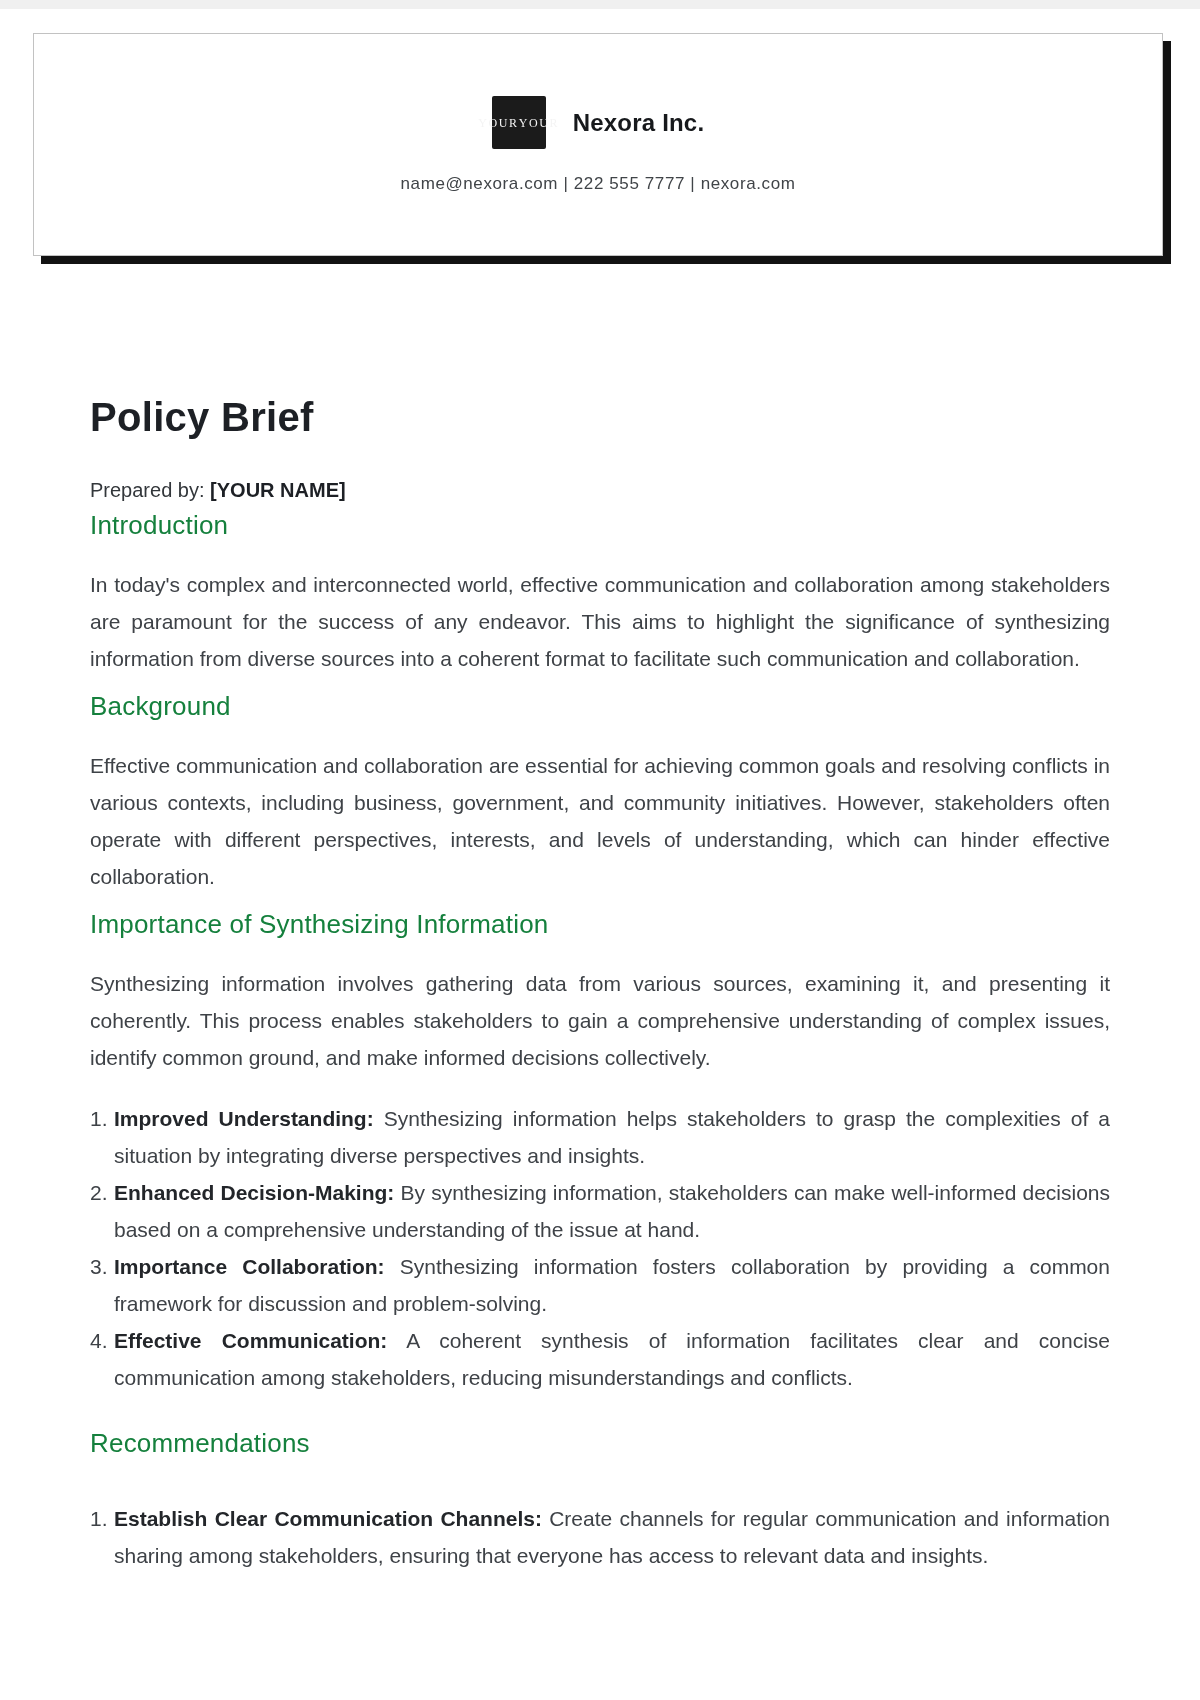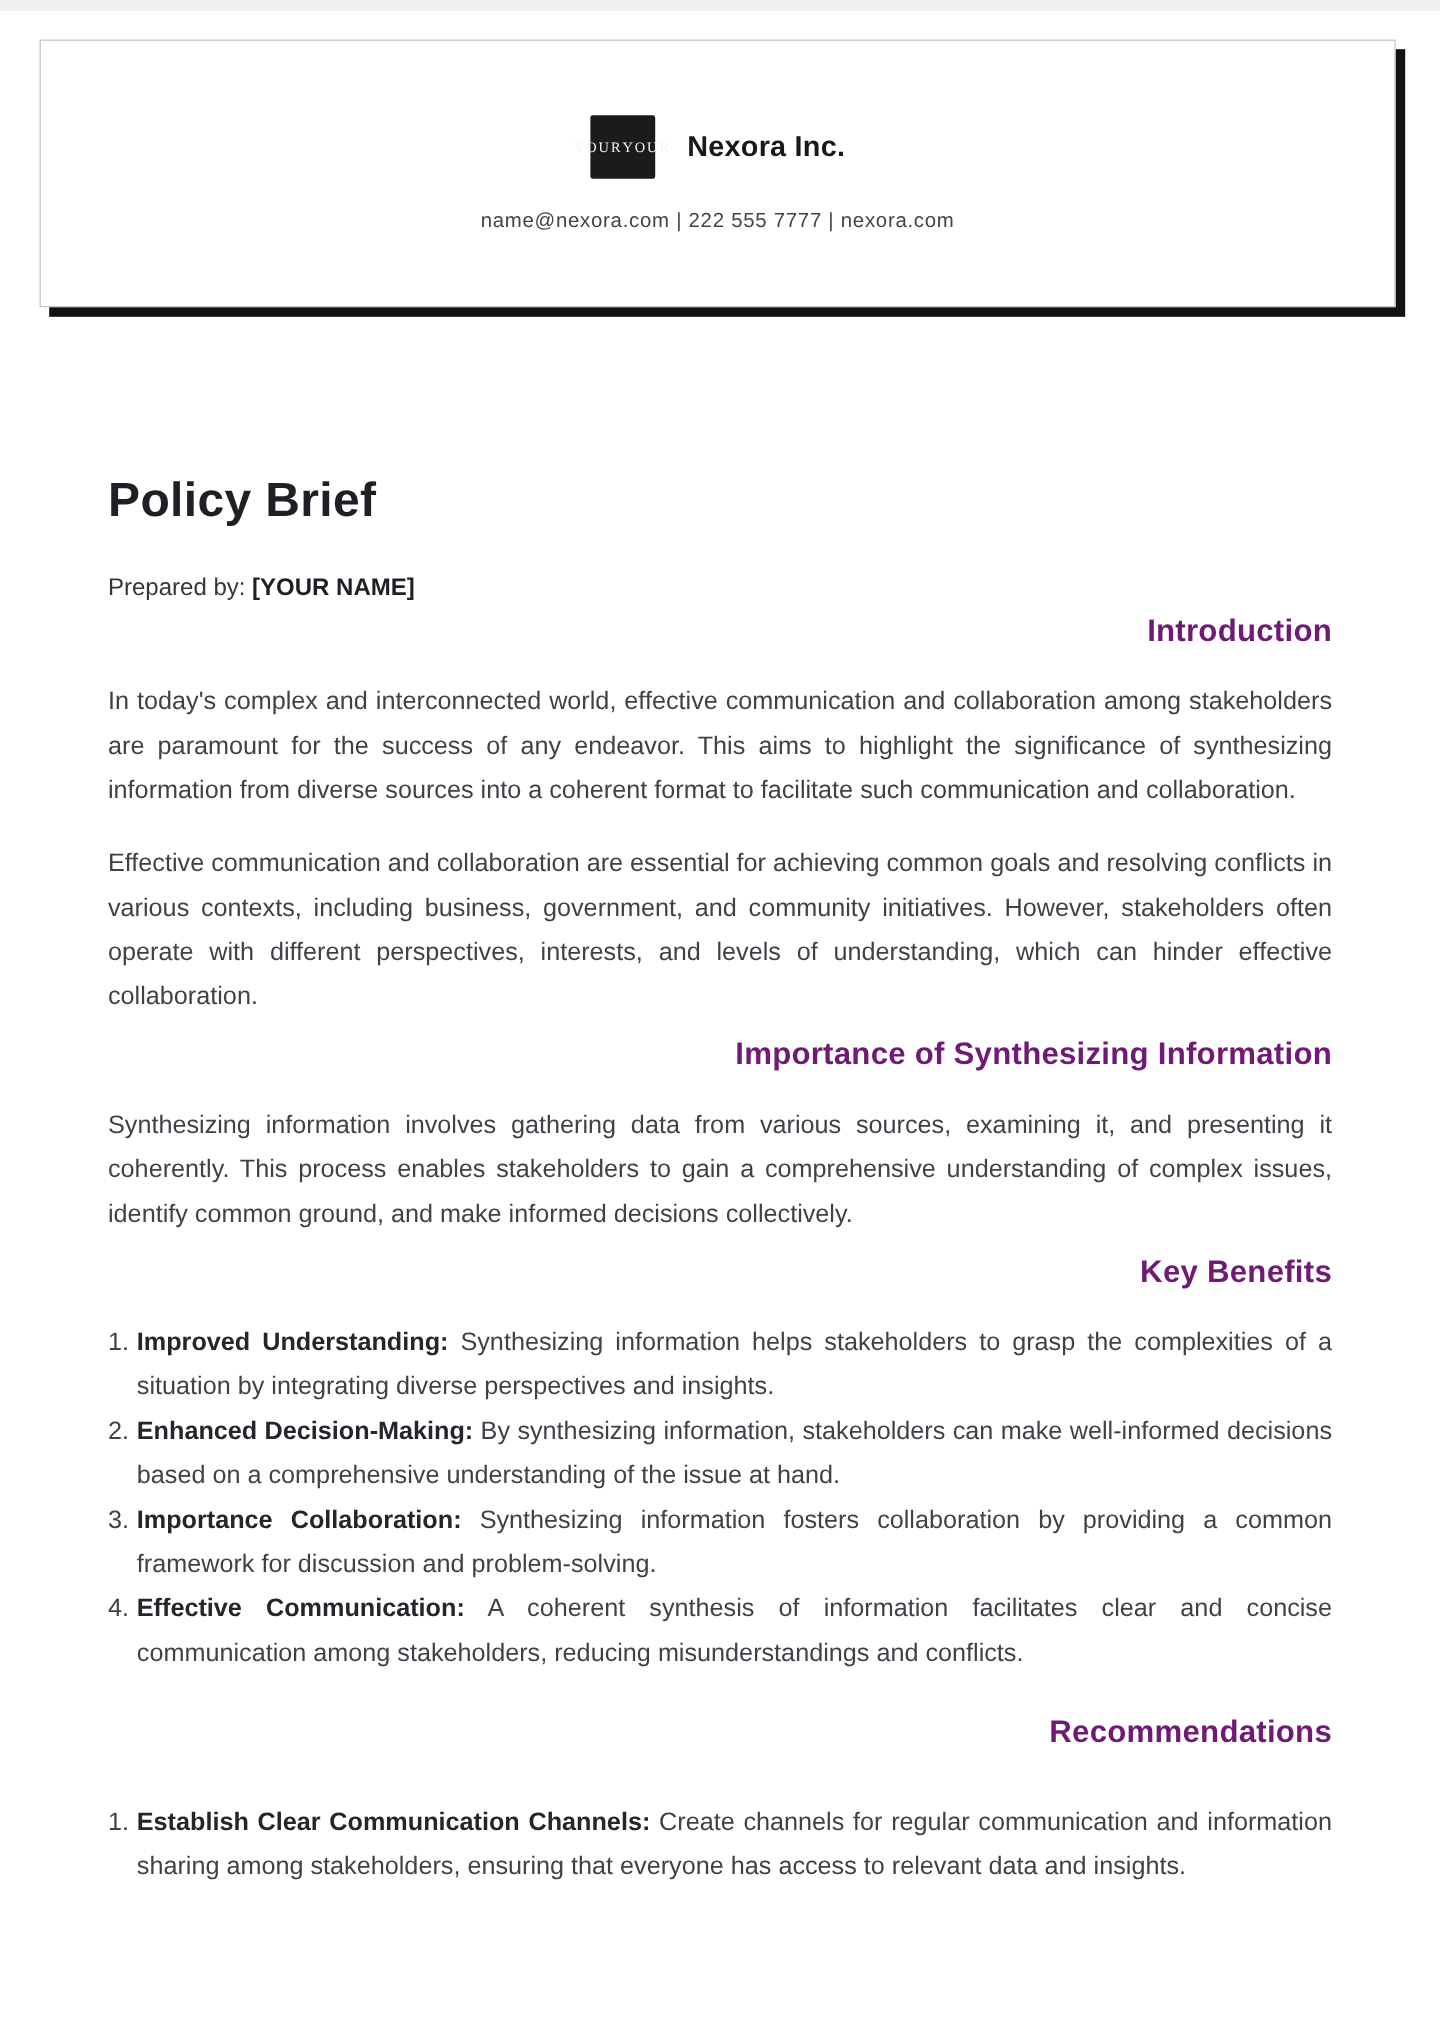--- a/index.html
+++ b/index.html
@@ -85,24 +85,23 @@
     color: #33373b;
   }
   .prepared-line .prepared-value {
     font-weight: bold;
     color: #1d2025;
   }
   h2.section-heading {
     margin-top: 12px;
     font-size: 26px;
     line-height: 34px;
-    font-weight: bold;
-    color: #701a75;
+    font-weight: normal;
+    color: #15803d;
     letter-spacing: 0.2px;
-    text-align: right;
   }
   h2.first-heading { margin-top: 4px; }
   h2.spaced-heading { margin-top: 30px; }
   p.section-body {
     margin-top: 24px;
     font-size: 21px;
     line-height: 37px;
     text-align: justify;
     color: #3e4247;
   }
@@ -153,26 +152,26 @@
   <h1 class="doc-title">Policy Brief</h1>
 
   <div class="prepared-line">
     <span class="prepared-label">Prepared by:</span>
     <span class="prepared-value">[YOUR NAME]</span>
   </div>
 
   <h2 class="section-heading first-heading">Introduction</h2>
   <p class="section-body">In today's complex and interconnected world, effective communication and collaboration among stakeholders are paramount for the success of any endeavor. This aims to highlight the significance of synthesizing information from diverse sources into a coherent format to facilitate such communication and collaboration.</p>
 
+  <h2 class="section-heading">Background</h2>
   <p class="section-body">Effective communication and collaboration are essential for achieving common goals and resolving conflicts in various contexts, including business, government, and community initiatives. However, stakeholders often operate with different perspectives, interests, and levels of understanding, which can hinder effective collaboration.</p>
 
   <h2 class="section-heading">Importance of Synthesizing Information</h2>
   <p class="section-body">Synthesizing information involves gathering data from various sources, examining it, and presenting it coherently. This process enables stakeholders to gain a comprehensive understanding of complex issues, identify common ground, and make informed decisions collectively.</p>
 
-  <h2 class="section-heading">Key Benefits</h2>
   <ol class="numbered-list">
     <li>
       <span class="item-label">Improved Understanding:</span>
       <span class="item-text">Synthesizing information helps stakeholders to grasp the complexities of a situation by integrating diverse perspectives and insights.</span>
     </li>
     <li>
       <span class="item-label">Enhanced Decision-Making:</span>
       <span class="item-text">By synthesizing information, stakeholders can make well-informed decisions based on a comprehensive understanding of the issue at hand.</span>
     </li>
     <li>

